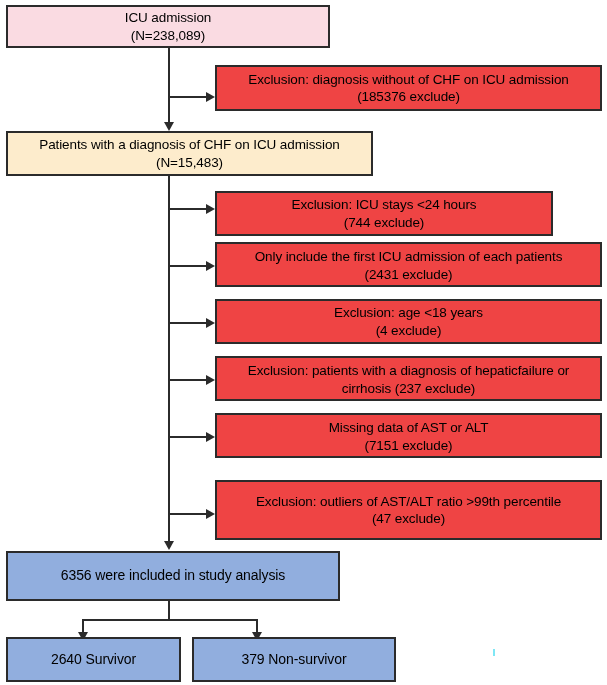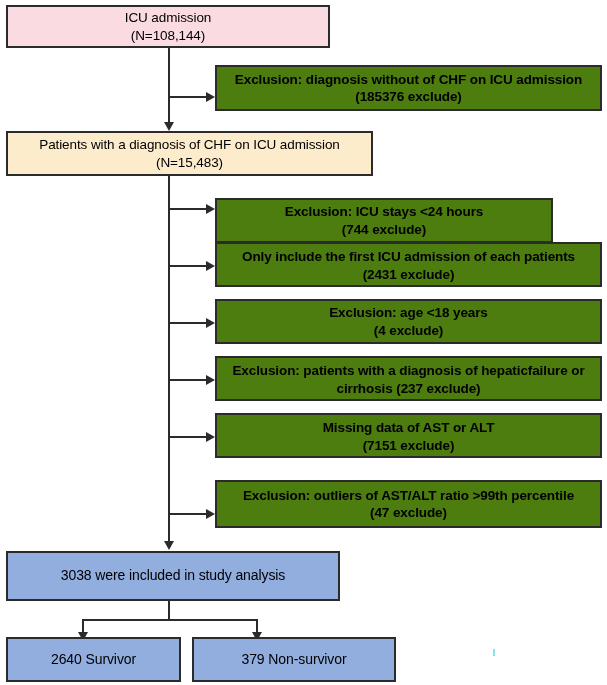--- a/index.html
+++ b/index.html
@@ -31,21 +31,21 @@
     font-weight: 400;
     letter-spacing: -0.1px;
     padding: 2px 6px;
   }
   .box .txt {
     display: block;
     white-space: pre-line;
   }
   .box-pink   { background: #fadbe2; }
   .box-yellow { background: #fdeccc; }
-  .box-green  { background: #4d7c0f; font-weight: bold; }
+  .box-green  { background: #ef4444; }
   .box-blue   { background: #91aede; }
 
   
   .vline {
     position: absolute;
     width: 2px;
     background: #2b2b2b;
   }
   .hline {
     position: absolute;
@@ -75,21 +75,21 @@
     background: #7fe7f5;
   }
 </style>
 </head>
 <body>
 
 <div id="flowchart">
 
   <div class="box box-pink" style="left:6px; top:5px; width:324px; height:43px;">
     <span class="txt">ICU admission
-(N=108,144)</span>
+(N=238,089)</span>
   </div>
 
   <div class="vline" style="left:168px; top:48px; height:78px;"></div>
   <div class="arrow-down" style="left:164px; top:122px;"></div>
 
   <div class="hline" style="left:168px; top:96px; width:44px;"></div>
   <div class="arrow-right" style="left:206px; top:92px;"></div>
 
   <div class="box box-green" style="left:215px; top:65px; width:387px; height:46px;">
     <span class="txt">Exclusion: diagnosis without of CHF on ICU admission
@@ -99,21 +99,21 @@
   <div class="box box-yellow" style="left:6px; top:131px; width:367px; height:45px;">
     <span class="txt">Patients with a diagnosis of CHF on ICU admission
 (N=15,483)</span>
   </div>
 
   <div class="vline" style="left:168px; top:176px; height:370px;"></div>
   <div class="arrow-down" style="left:164px; top:541px;"></div>
 
   <div class="hline" style="left:168px; top:208px; width:44px;"></div>
   <div class="arrow-right" style="left:206px; top:204px;"></div>
-  <div class="box box-green" style="left:215px; top:198px; width:338px; height:45px;">
+  <div class="box box-green" style="left:215px; top:191px; width:338px; height:45px;">
     <span class="txt">Exclusion: ICU stays &lt;24 hours
 (744 exclude)</span>
   </div>
 
   <div class="hline" style="left:168px; top:265px; width:44px;"></div>
   <div class="arrow-right" style="left:206px; top:261px;"></div>
   <div class="box box-green" style="left:215px; top:242px; width:387px; height:45px;align-items:flex-end;">
     <span class="txt">Only include the first ICU admission of each patients
 (2431 exclude)</span>
   </div>
@@ -134,27 +134,27 @@
 
   <div class="hline" style="left:168px; top:436px; width:44px;"></div>
   <div class="arrow-right" style="left:206px; top:432px;"></div>
   <div class="box box-green" style="left:215px; top:413px; width:387px; height:45px;align-items:flex-end;">
     <span class="txt">Missing data of AST or ALT
 (7151 exclude)</span>
   </div>
 
   <div class="hline" style="left:168px; top:513px; width:44px;"></div>
   <div class="arrow-right" style="left:206px; top:509px;"></div>
-  <div class="box box-green" style="left:215px; top:480px; width:387px; height:48px;">
+  <div class="box box-green" style="left:215px; top:480px; width:387px; height:60px;">
     <span class="txt">Exclusion: outliers of AST/ALT ratio &gt;99th percentile
 (47 exclude)</span>
   </div>
 
   <div class="box box-blue" style="left:6px; top:551px; width:334px; height:50px; font-size:14px;">
-    <span class="txt">3038 were included in study analysis</span>
+    <span class="txt">6356 were included in study analysis</span>
   </div>
 
   <div class="vline" style="left:168px; top:601px; height:19px;"></div>
   <div class="hline" style="left:82px; top:619px; width:176px;"></div>
   <div class="vline" style="left:82px; top:619px; height:17px;"></div>
   <div class="arrow-down" style="left:78px; top:632px;"></div>
   <div class="vline" style="left:256px; top:619px; height:17px;"></div>
   <div class="arrow-down" style="left:252px; top:632px;"></div>
 
   <div class="box box-blue" style="left:6px; top:637px; width:175px; height:45px; font-size:14px;">

